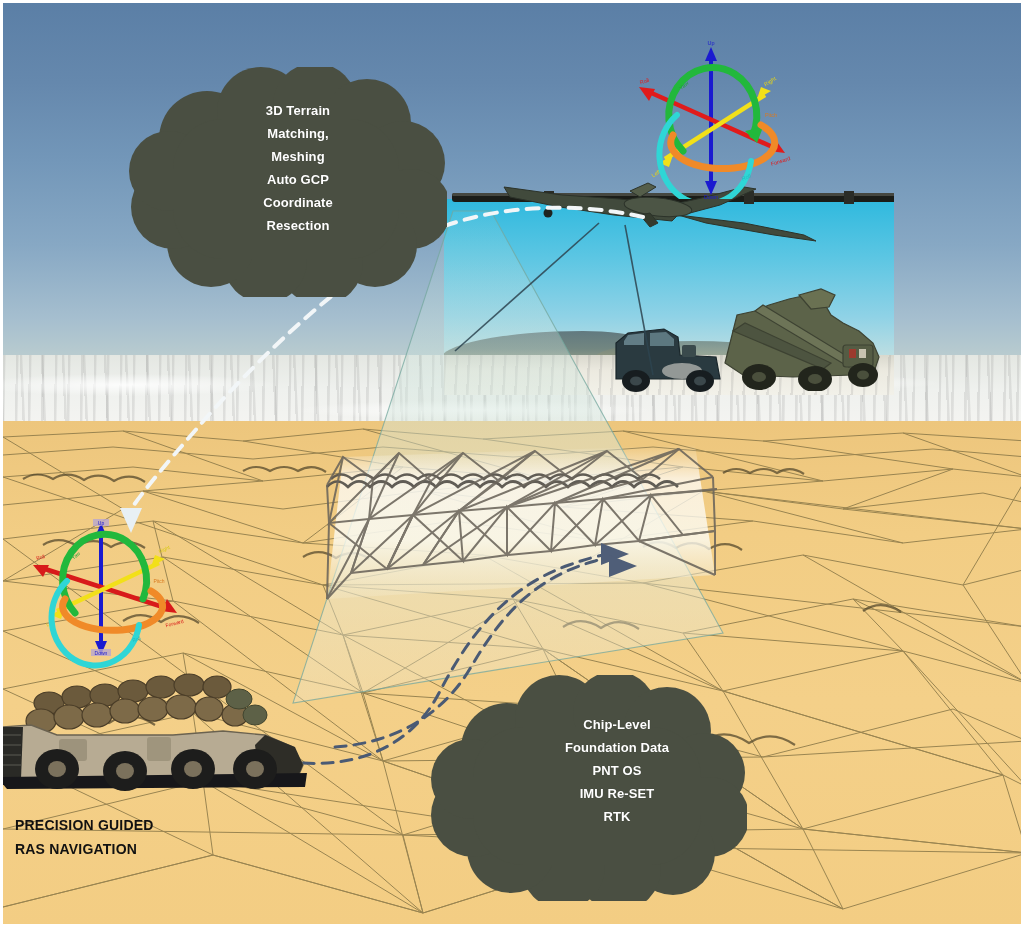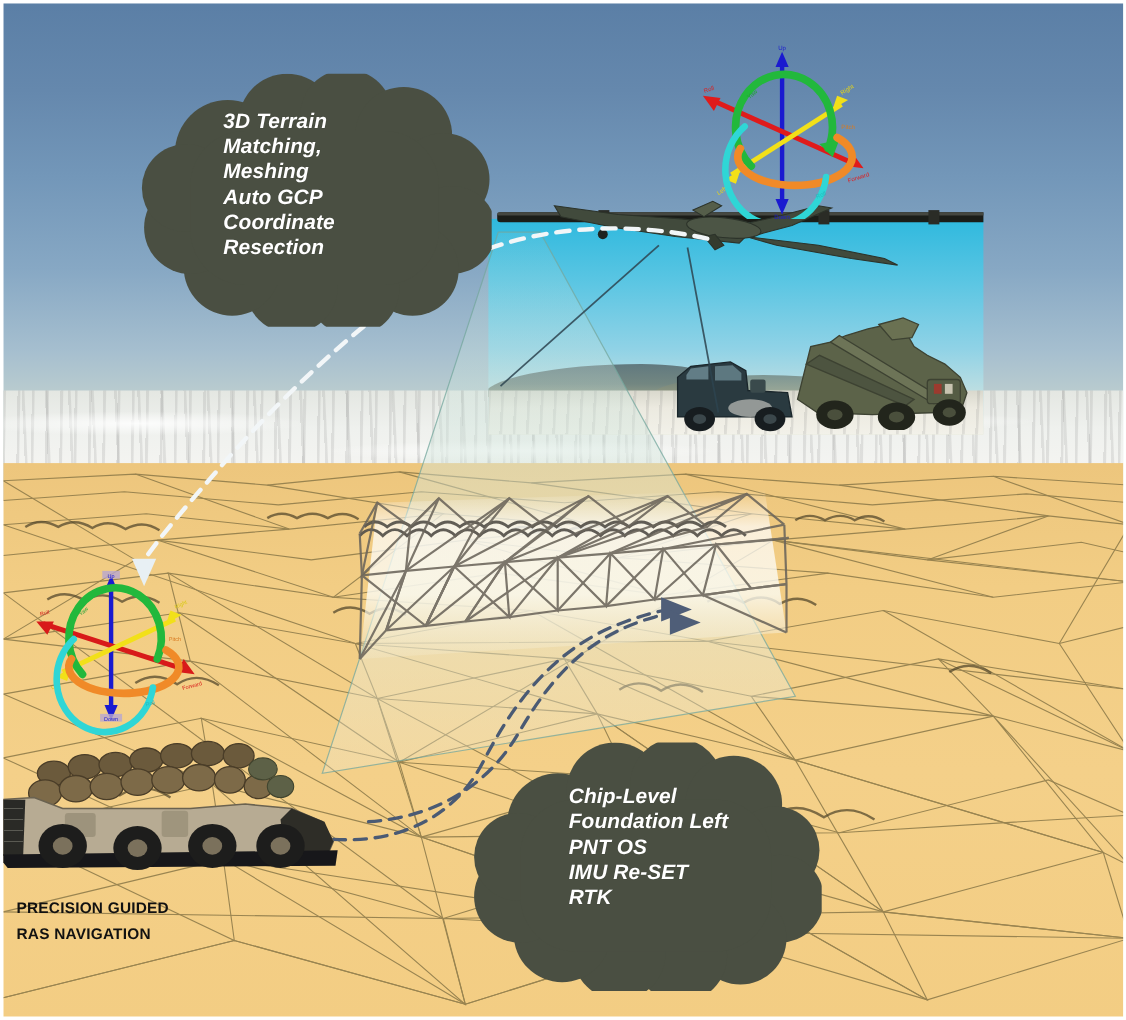--- a/index.html
+++ b/index.html
@@ -107,27 +107,27 @@
   
   .cloud{
     position:absolute;
     filter:drop-shadow(0 0 0 rgba(0,0,0,0));
   }
   .cloud-1{left:122px;top:64px;width:322px;height:230px;}
   .cloud-2{left:424px;top:672px;width:320px;height:226px;}
   .cloud-text{
     position:absolute;
     color:#ffffff;
-    font-style:italic;
     font-weight:bold;
-    font-size:19px;
+    font-size:13px;
     line-height:23px;
     letter-spacing:.1px;
     white-space:pre-line;
     text-shadow:0 0 1px rgba(0,0,0,.25);
+    text-align:center;
   }
   .cloud-1-text{left:200px;top:96px;width:190px;}
   .cloud-2-text{left:514px;top:710px;width:200px;}
 
   
   .ras-label{
     position:absolute;left:12px;top:810px;width:300px;
     color:#111111;
     font-weight:bold;
     font-size:14px;
@@ -504,21 +504,21 @@
       <circle cx="246" cy="178" r="42"></circle>
       <circle cx="192" cy="194" r="42"></circle>
       <circle cx="136" cy="192" r="42"></circle>
       <circle cx="84" cy="174" r="44"></circle>
       <circle cx="46" cy="140" r="42"></circle>
       <circle cx="44" cy="104" r="40"></circle>
       <rect x="46" y="52" width="228" height="138" rx="50"></rect>
     </g>
   </svg>
   <div class="cloud-text cloud-2-text">Chip-Level
-Foundation Left
+Foundation Data
 PNT OS
 IMU Re-SET
 RTK</div>
 
   <div class="ras-label">PRECISION GUIDED
 RAS  NAVIGATION</div>
 
 </div>
 
 </body></html>

